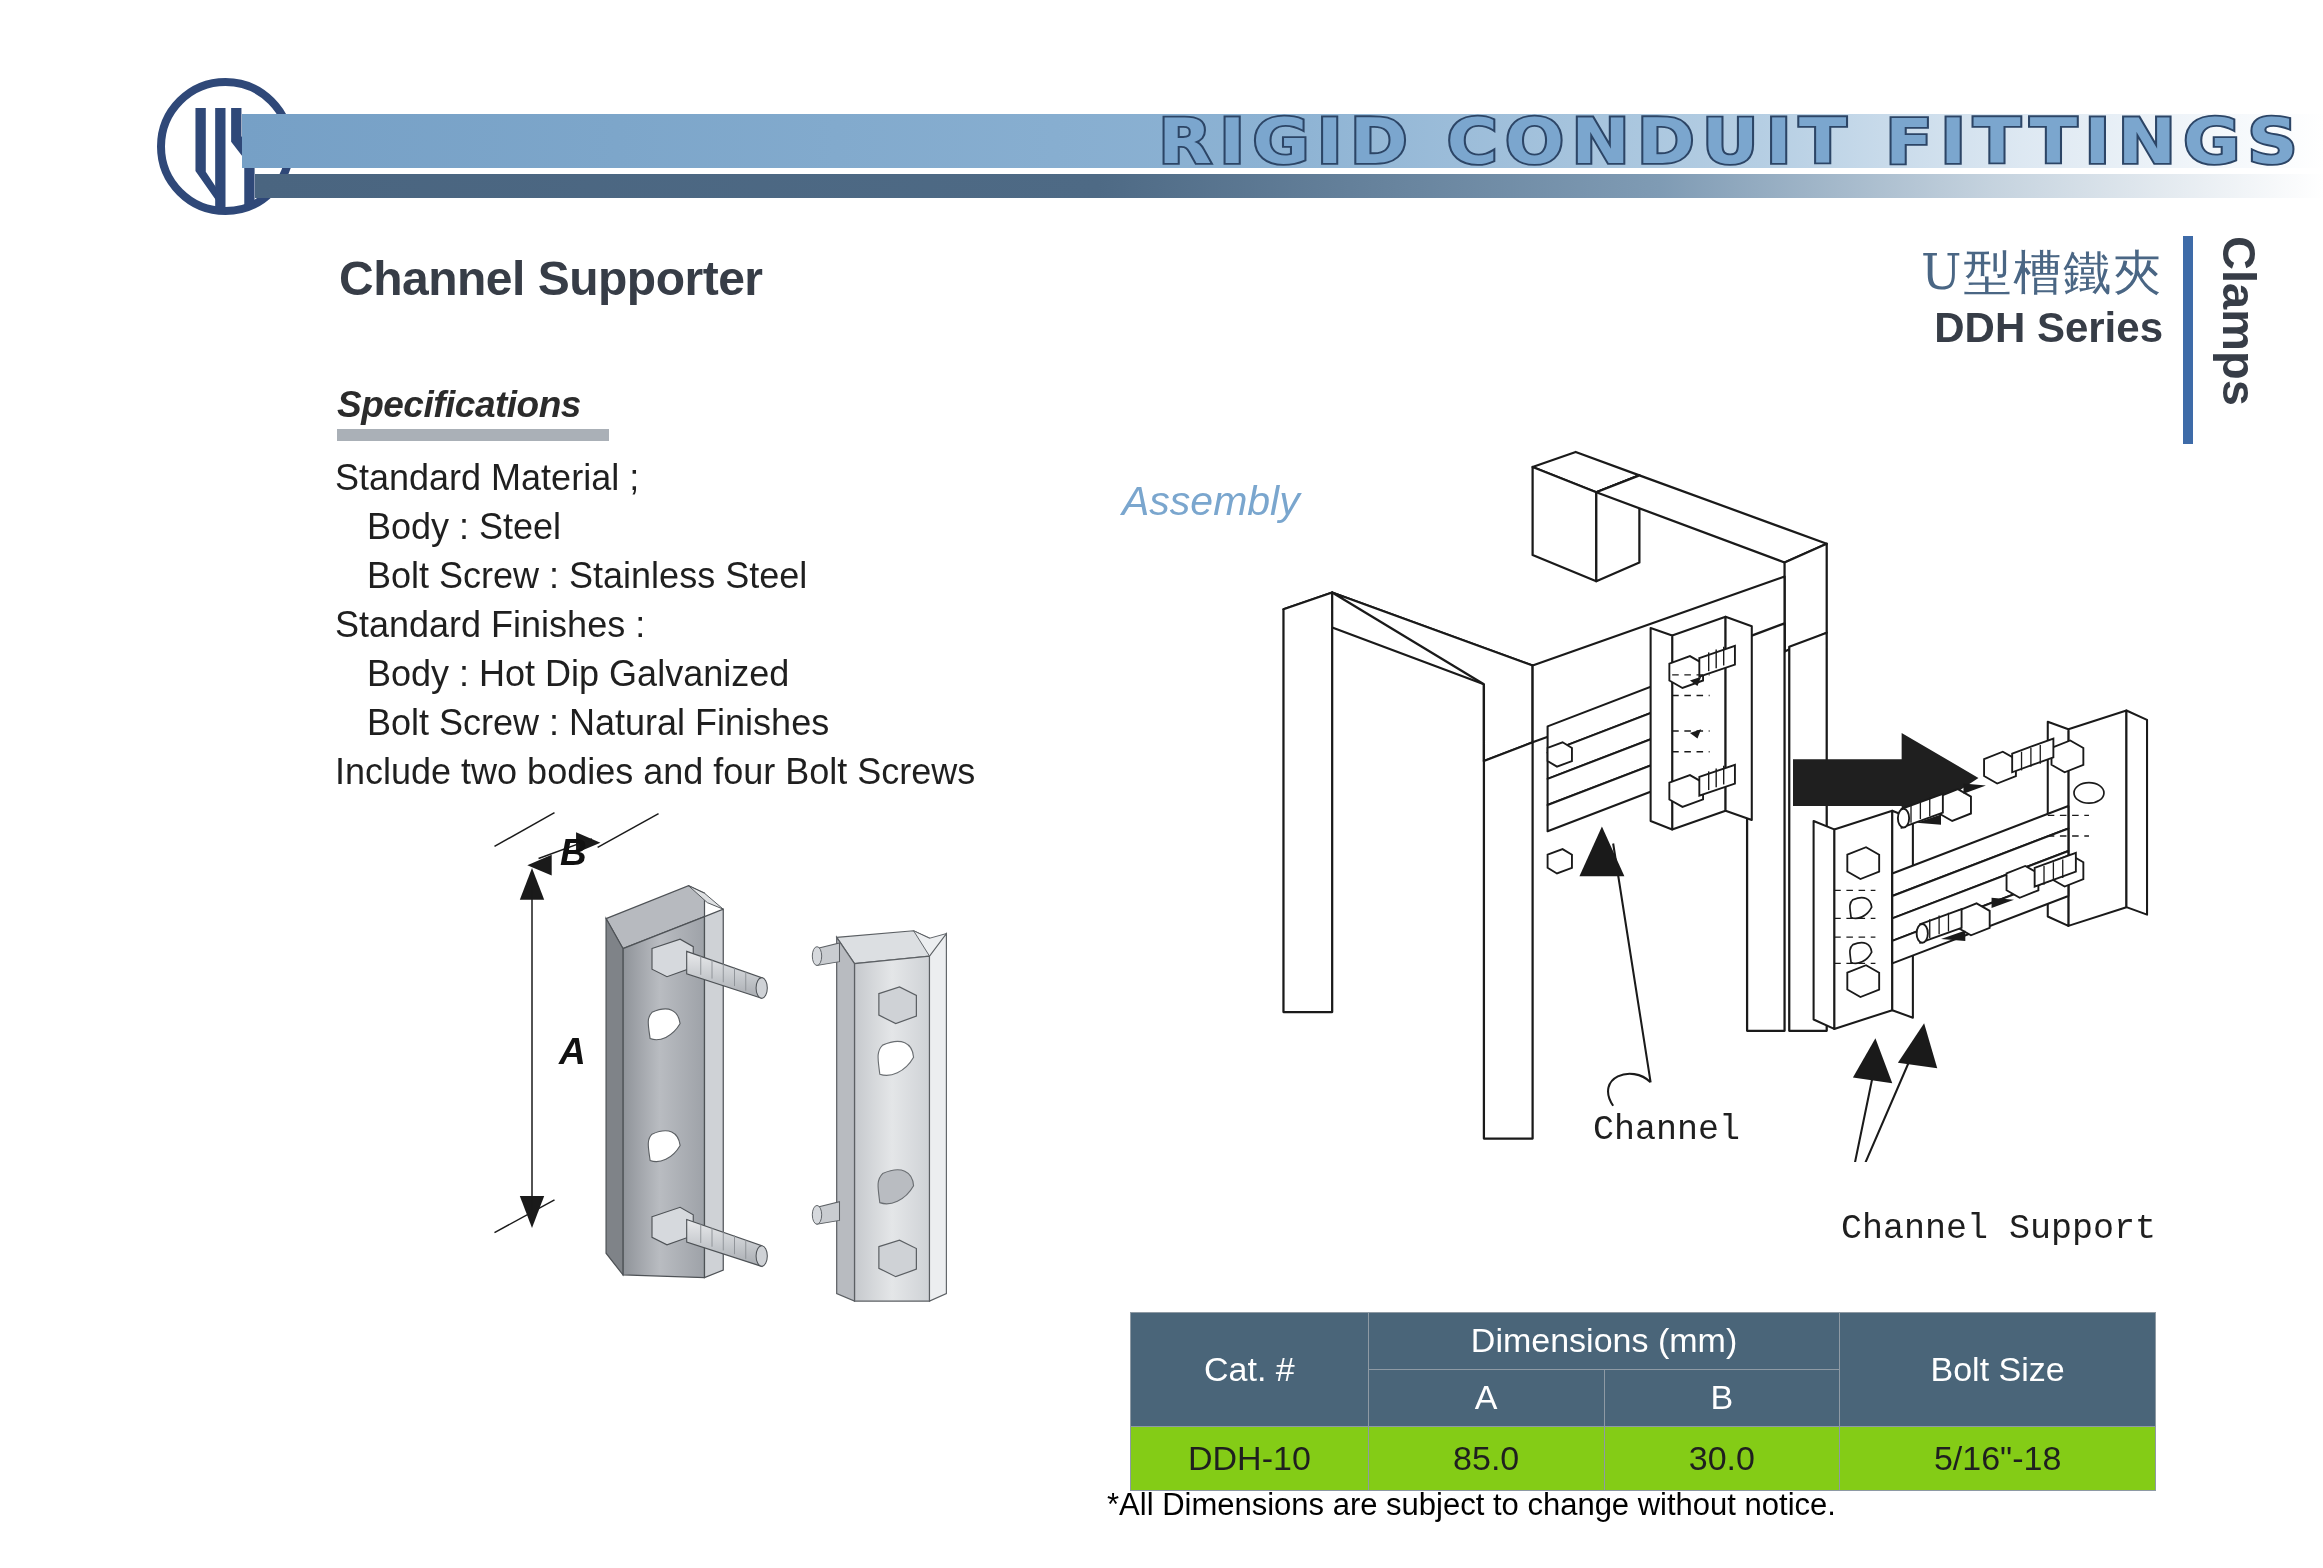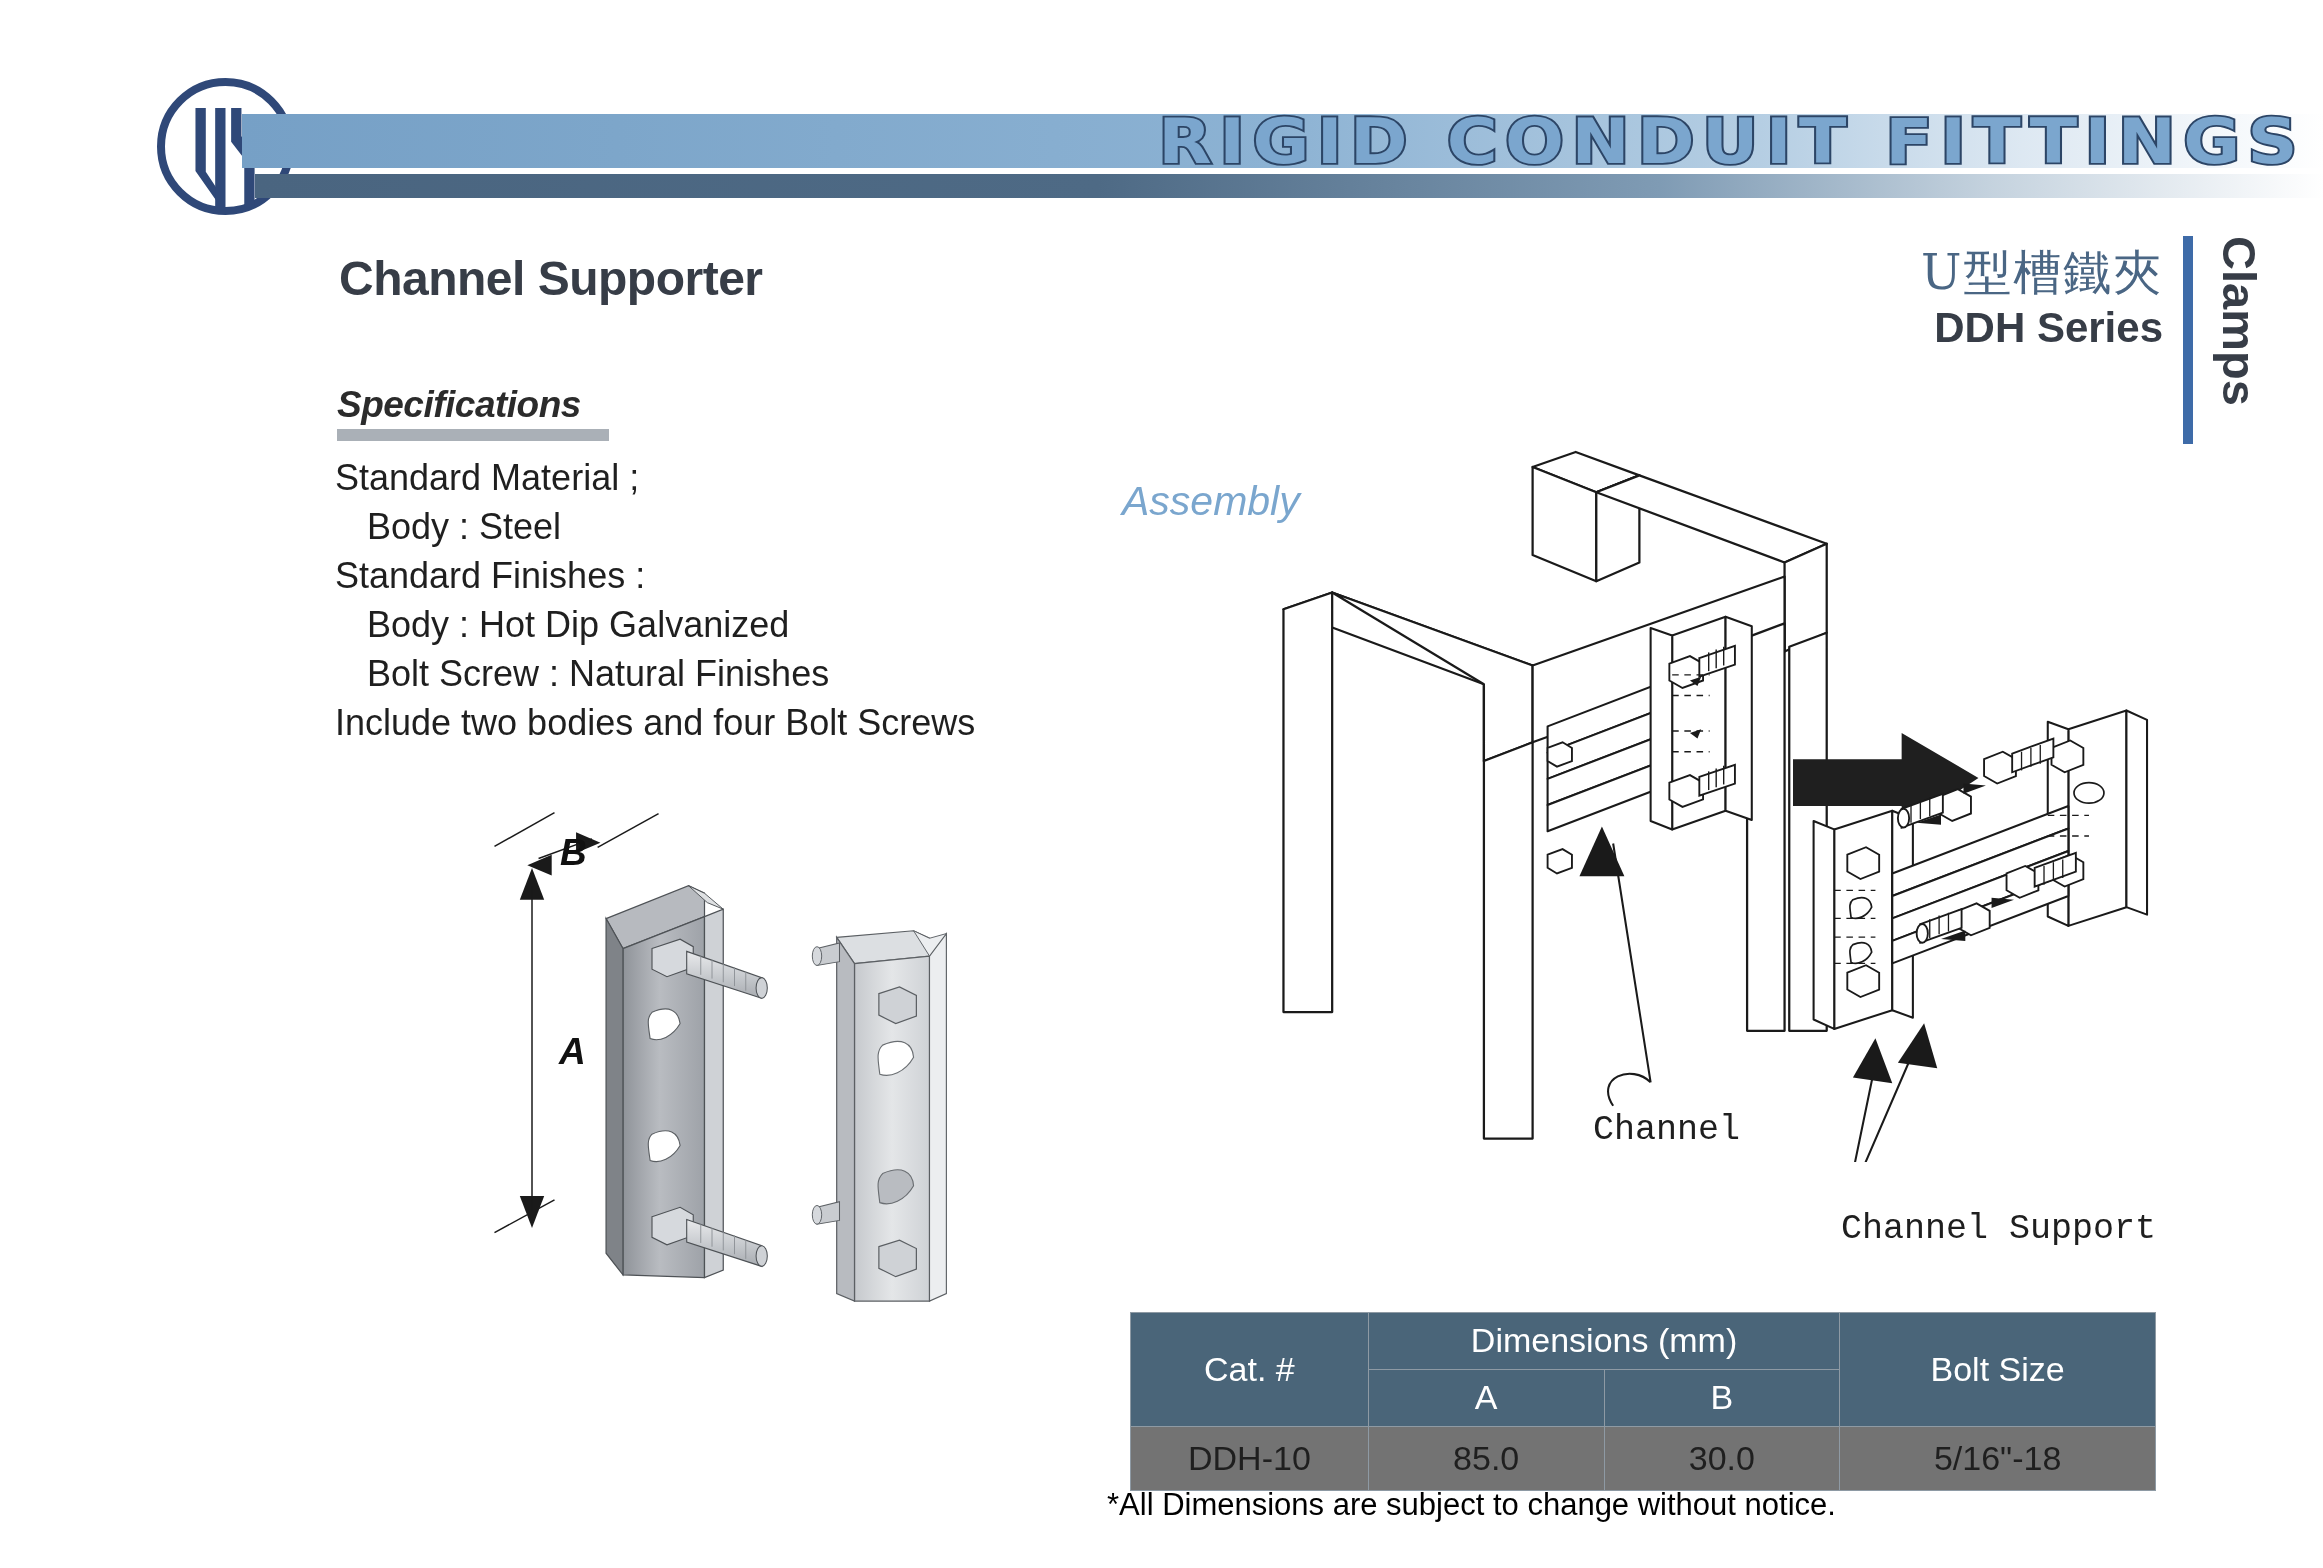--- a/index.html
+++ b/index.html
@@ -214,21 +214,21 @@
     text-align: center;
     font-weight: normal;
   }
   #spec-table thead th {
     background: #4a6579;
     color: #ffffff;
     font-size: 34px;
     padding: 8.4px 3.7px;
   }
   #spec-table tbody td {
-    background: #737373;
+    background: #84cc16;
     color: #1f1f1f;
     font-size: 34px;
     padding: 12px 3.7px;
   }
   #table-note {
     position: absolute;
     left: 1107px; top: 1487px;
     font-size: 31px;
     color: #000000;
     white-space: nowrap;
@@ -267,20 +267,21 @@
 </div>
 
 <div id="spec-head">
   <div class="txt">Specifications</div>
   <div class="rule"></div>
 </div>
 
 <div id="spec-list">
   <div class="line">Standard Material ;</div>
   <div class="line indent">Body : Steel</div>
+  <div class="line indent">Bolt Screw : Stainless Steel</div>
   <div class="line">Standard Finishes :</div>
   <div class="line indent">Body : Hot Dip Galvanized</div>
   <div class="line indent">Bolt Screw : Natural Finishes</div>
   <div class="line">Include two bodies and four Bolt Screws</div>
 </div>
 
 <svg id="product-drawing" viewBox="0 0 560 530">
   <defs>
     <linearGradient id="faceGrad" x1="0" y1="0" x2="1" y2="0">
       <stop offset="0" stop-color="#8f9399"></stop>

